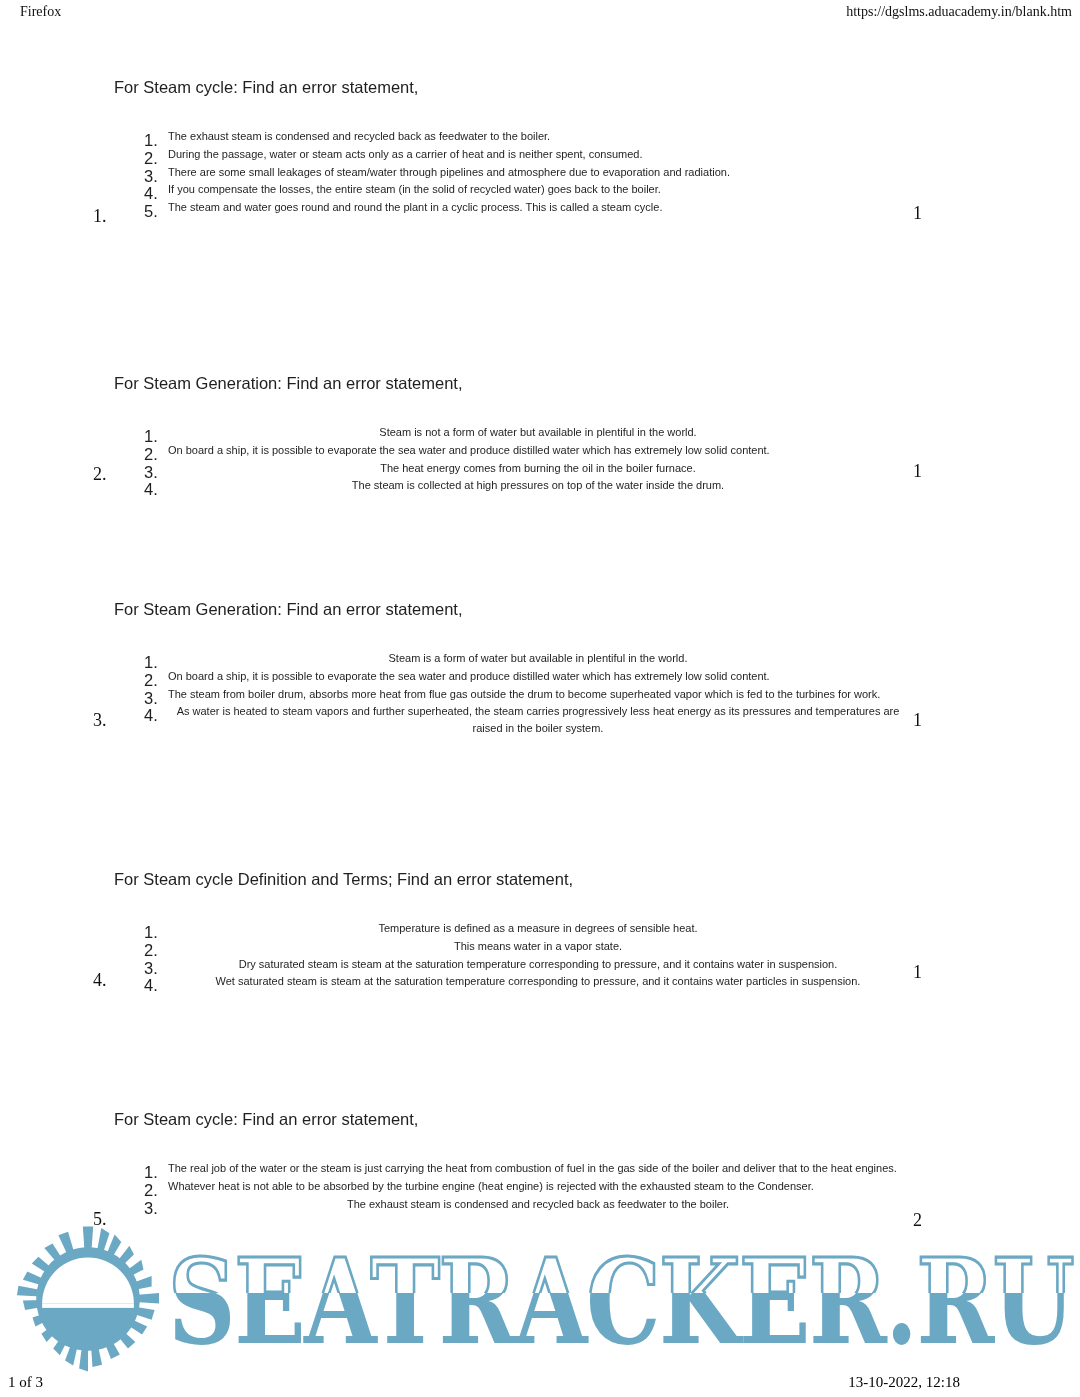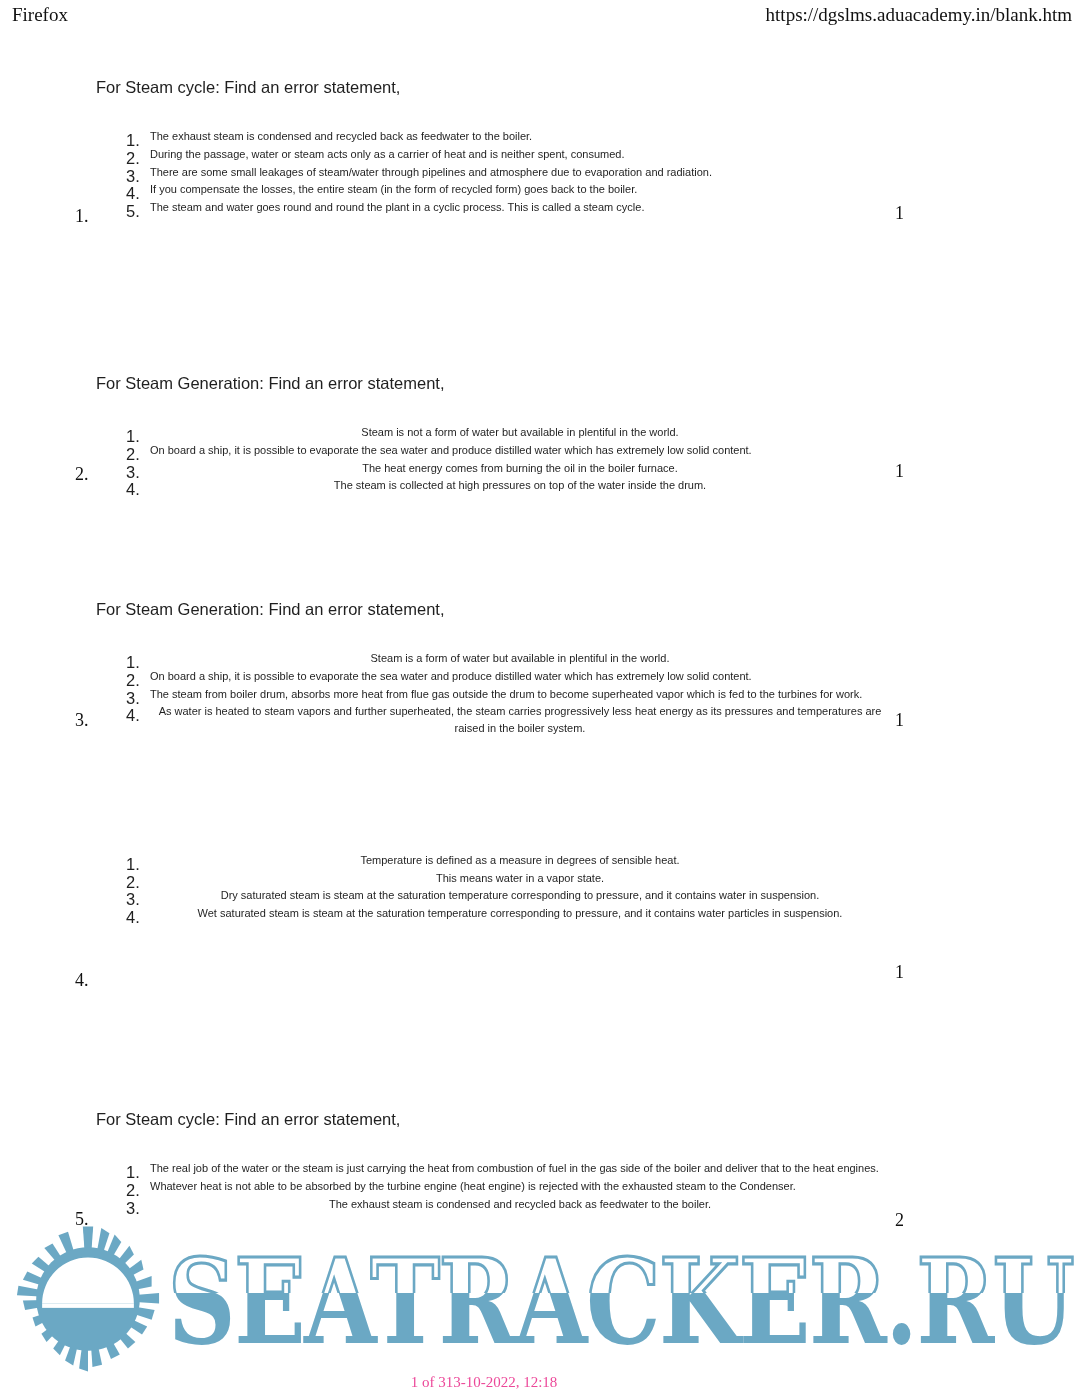--- a/index.html
+++ b/index.html
@@ -21,51 +21,51 @@
   .print-header {
     position: absolute;
     top: 0;
     left: 0;
     width: 1080px;
     height: 30px;
     display: flex;
     align-items: flex-start;
     justify-content: space-between;
     font-family: "Liberation Serif", serif;
-    font-size: 19px;
+    font-size: 14px;
     color: #111;
-    padding: 4px 8px 0 12px;
+    padding: 4px 8px 0 20px;
     box-sizing: border-box;
   }
   .print-header .hdr-left { white-space: nowrap; }
   .print-header .hdr-right { white-space: nowrap; }
 
   
   .print-footer {
     position: absolute;
     bottom: 0;
     left: 0;
     width: 968px;
     height: 34px;
     display: flex;
     align-items: flex-end;
-    justify-content: center;
+    justify-content: space-between;
     font-family: "Liberation Serif", serif;
     font-size: 15px;
-    color: #ec4899;
+    color: #000000;
     padding: 0 8px 6px 8px;
     box-sizing: border-box;
     z-index: 6;
   }
 
   
   .doc {
     position: absolute;
     top: 60px;
-    left: 0;
+    left: 18px;
     width: 976px;
     z-index: 3;
   }
 
   .qblock {
     position: relative;
   }
 
   .prompt {
     font-size: 16.5px;
@@ -160,21 +160,21 @@
   <div class="doc">
 
     <div class="qblock" style="height:296px;">
       <div class="prompt">For Steam cycle: Find an error statement,</div>
       <div class="outer-num" style="top:146px;">1.</div>
       <div class="right-mark" style="top:143px;">1</div>
       <ol class="opts">
         <li>The exhaust steam is condensed and recycled back as feedwater to the boiler.</li>
         <li>During the passage, water or steam acts only as a carrier of heat and is neither spent, consumed.</li>
         <li>There are some small leakages of steam/water through pipelines and atmosphere due to evaporation and radiation.</li>
-        <li>If you compensate the losses, the entire steam (in the form of recycled form) goes back to the boiler.</li>
+        <li>If you compensate the losses, the entire steam (in the solid of recycled water) goes back to the boiler.</li>
         <li>The steam and water goes round and round the plant in a cyclic process. This is called a steam cycle.</li>
       </ol>
     </div>
 
     <div class="qblock" style="height:226px;">
       <div class="prompt">For Steam Generation: Find an error statement,</div>
       <div class="outer-num" style="top:108px;">2.</div>
       <div class="right-mark" style="top:105px;">1</div>
       <ol class="opts">
         <li class="nojustify">Steam is not a form of water but available in plentiful in the world.</li>
@@ -190,20 +190,21 @@
       <div class="right-mark" style="top:128px;">1</div>
       <ol class="opts">
         <li class="nojustify">Steam is a form of water but available in plentiful in the world.</li>
         <li>On board a ship, it is possible to evaporate the sea water and produce distilled water which has extremely low solid content.</li>
         <li>The steam from boiler drum, absorbs more heat from flue gas outside the drum to become superheated vapor which is fed to the turbines for work.</li>
         <li class="nojustify">As water is heated to steam vapors and further superheated, the steam carries progressively less heat energy as its pressures and temperatures are raised in the boiler system.</li>
       </ol>
     </div>
 
     <div class="qblock" style="height:240px;">
+      <div class="prompt">For Steam cycle Definition and Terms; Find an error statement,</div>
       <div class="outer-num" style="top:118px;">4.</div>
       <div class="right-mark" style="top:110px;">1</div>
       <ol class="opts">
         <li class="nojustify">Temperature is defined as a measure in degrees of sensible heat.</li>
         <li class="nojustify">This means water in a vapor state.</li>
         <li class="nojustify">Dry saturated steam is steam at the saturation temperature corresponding to pressure, and it contains water in suspension.</li>
         <li class="nojustify">Wet saturated steam is steam at the saturation temperature corresponding to pressure, and it contains water particles in suspension.</li>
       </ol>
     </div>
 

